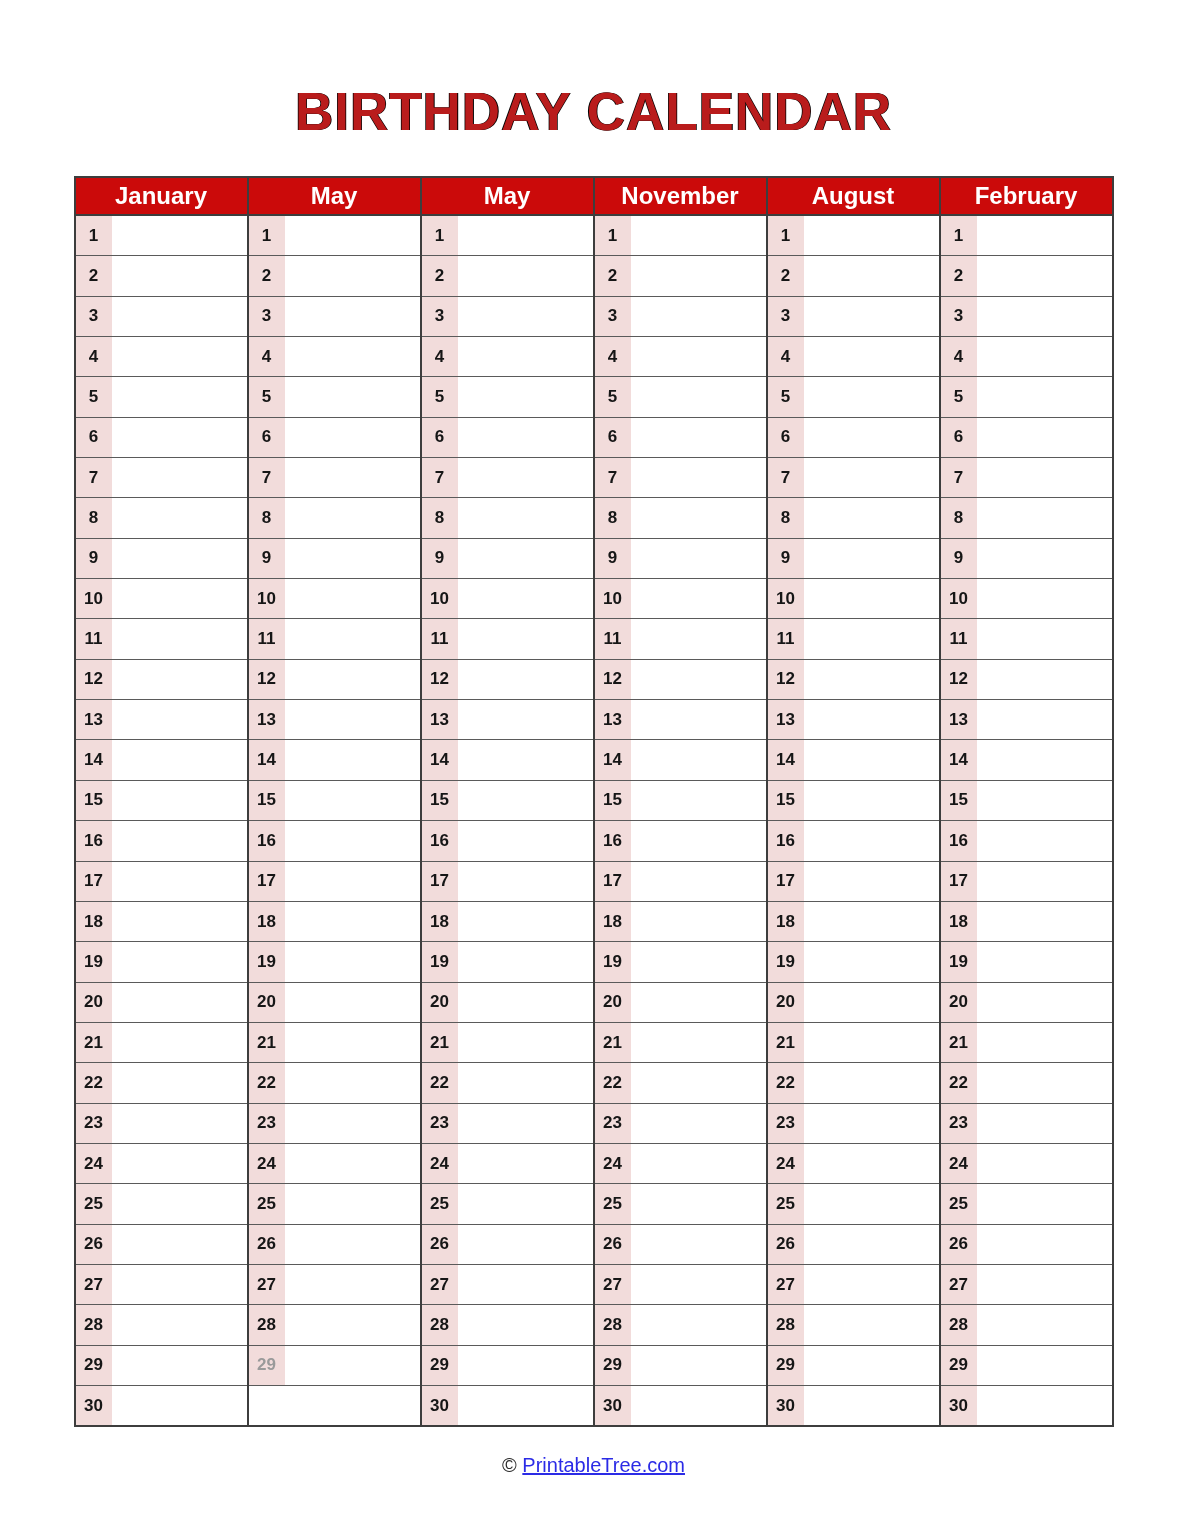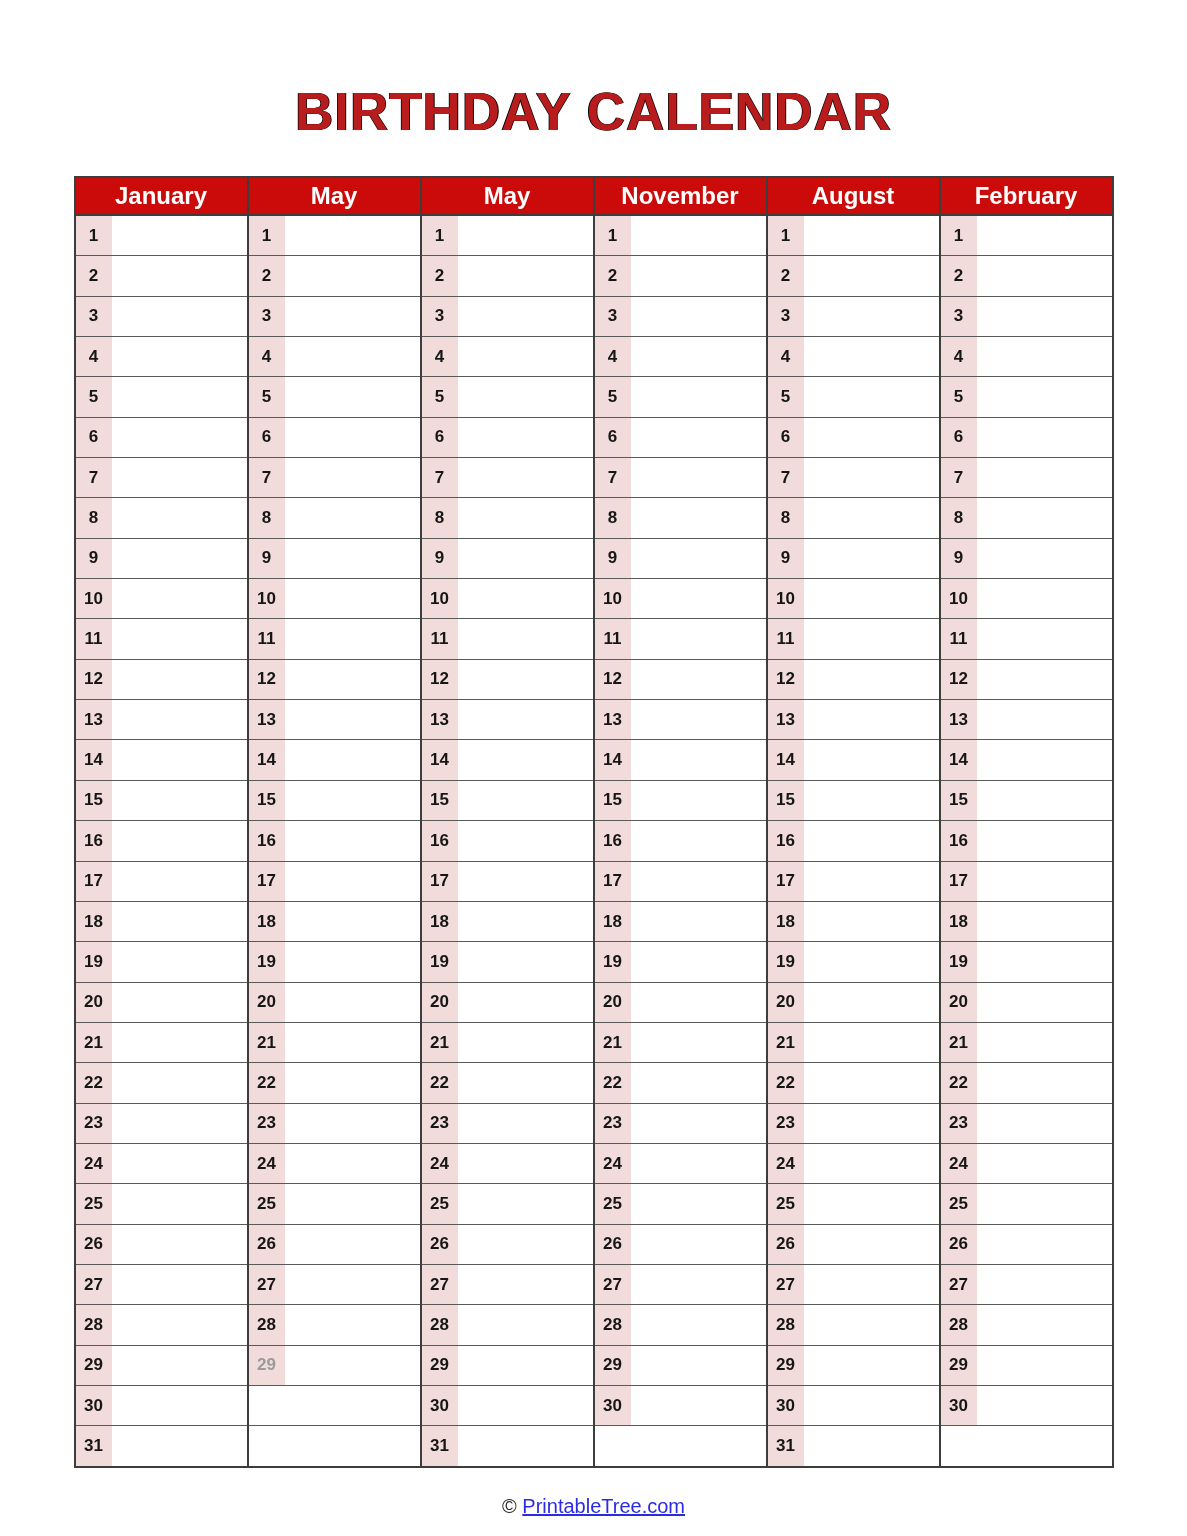--- a/index.html
+++ b/index.html
@@ -1237,43 +1237,20 @@
               <span class="entry-space"></span>
             </div>
           </td>
           <td>
             <div class="cell">
               <span class="day-strip">30</span>
               <span class="entry-space"></span>
             </div>
           </td>
         </tr>
-        <tr>
-          <td>
-            <div class="cell">
-              <span class="day-strip">31</span>
-              <span class="entry-space"></span>
-            </div>
-          </td>
-          <td></td>
-          <td>
-            <div class="cell">
-              <span class="day-strip">31</span>
-              <span class="entry-space"></span>
-            </div>
-          </td>
-          <td></td>
-          <td>
-            <div class="cell">
-              <span class="day-strip">31</span>
-              <span class="entry-space"></span>
-            </div>
-          </td>
-          <td></td>
-        </tr>
       </tbody>
   </table>
 
   <div class="footer">
     <span>©</span>
     <a href="#">PrintableTree.com</a>
   </div>
 
 </div>
 

